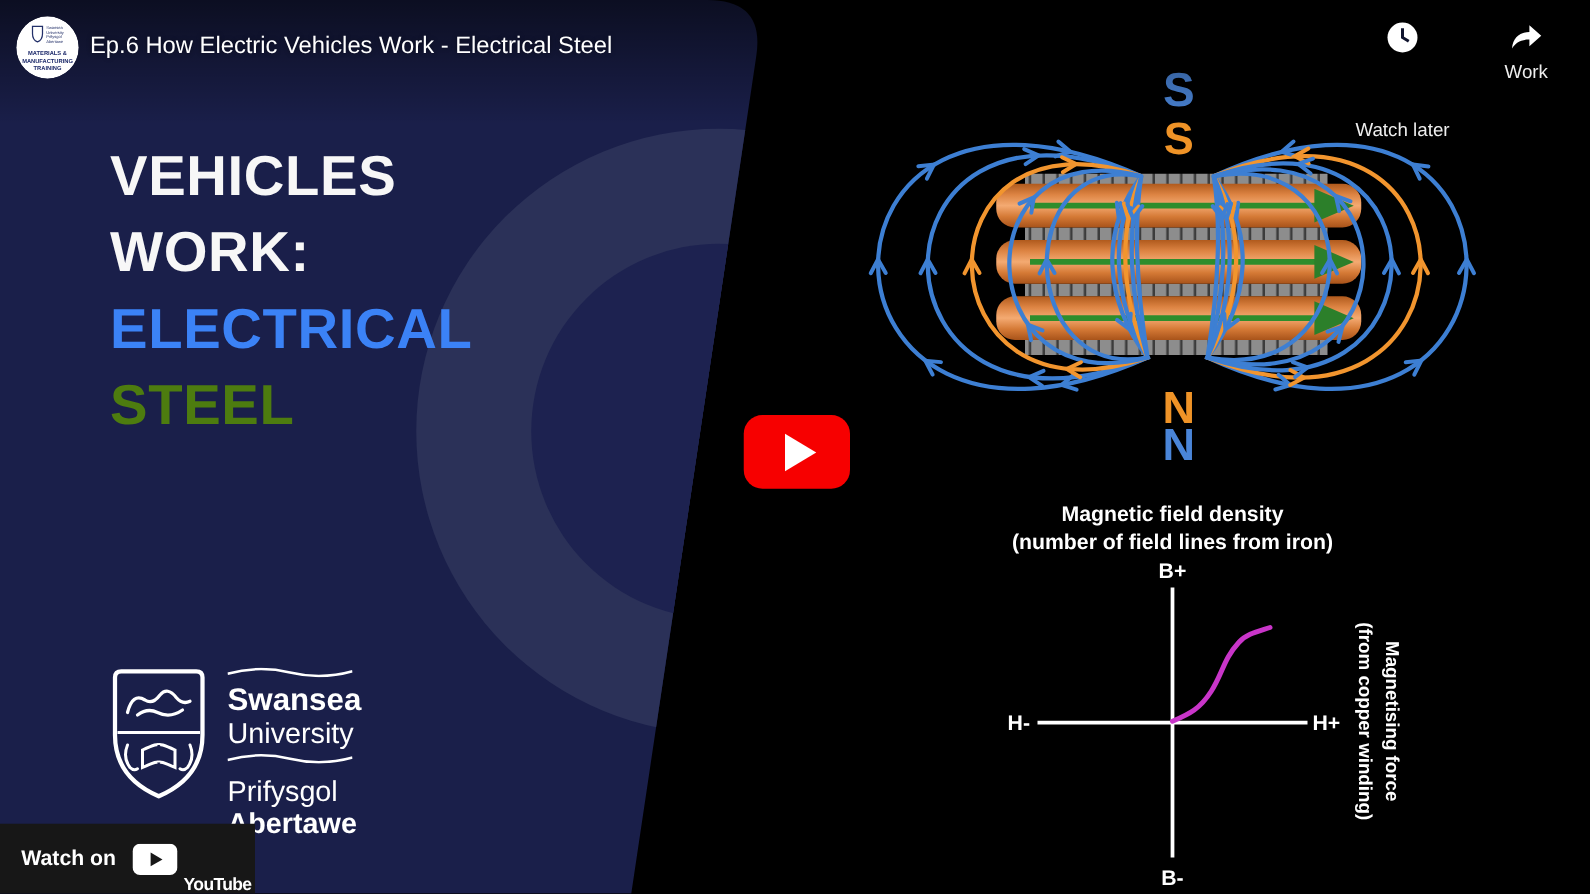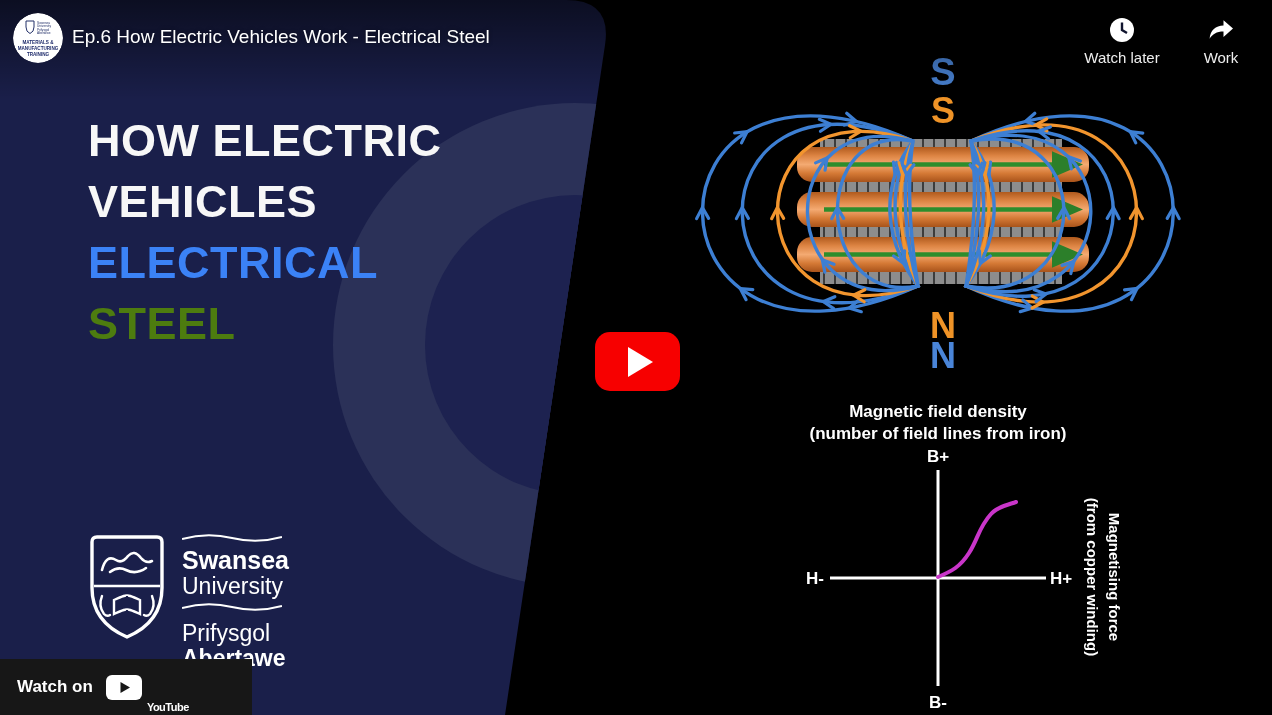--- a/index.html
+++ b/index.html
@@ -22,34 +22,34 @@
   .uni-text .l4{font-size:23px;font-weight:bold;line-height:23px;margin-top:2px;}
 
   
   .top-grad{left:0;top:0;width:1272px;height:100px;z-index:5;pointer-events:none;
             background:linear-gradient(180deg,rgba(0,0,0,.55),rgba(0,0,0,0));}
   .avatar{left:13px;top:13px;width:50px;height:50px;border-radius:50%;z-index:6;cursor:pointer;}
   .vtitle{left:72px;top:26px;z-index:6;font-size:19px;font-weight:500;color:#ffffff;cursor:pointer;
           text-shadow:0 0 4px rgba(0,0,0,.4);}
   .hbtn{z-index:6;display:flex;flex-direction:column;align-items:center;cursor:pointer;color:#eee;}
   .hbtn .lbl{font-size:15px;margin-top:6px;text-shadow:0 0 4px rgba(0,0,0,.4);}
-  .wl{left:1077px;top:17px;width:90px;}
+  .wl{left:1077px;top:17px;width:90px;gap:47px;}
   .sh{left:1190px;top:17px;width:62px;}
 
   
   .play{left:595px;top:332px;width:85px;height:59px;border-radius:15px;background:#f70000;
         z-index:6;display:flex;align-items:center;justify-content:center;cursor:pointer;}
   .play .tri{width:0;height:0;border-left:25px solid #fff;border-top:15px solid transparent;
              border-bottom:15px solid transparent;margin-left:6px;}
 
   
-  .badge{left:0;top:659px;width:252px;height:56px;background:#171717;z-index:7;display:flex;
+  .badge{left:0;top:659px;width:204px;height:56px;background:#171717;z-index:7;display:flex;
          align-items:center;padding-left:17px;cursor:pointer;}
   .badge .wo{color:#fff;font-size:17px;font-weight:bold;}
-  .badge .yt-word{color:#fff;font-size:11px;font-weight:bold;letter-spacing:-0.5px;margin-left:5px;margin-top:40px;}
+  .badge .yt-word{color:#fff;font-size:14px;font-weight:bold;letter-spacing:-0.5px;margin-left:5px;margin-top:40px;}
   .badge svg{margin-left:13px;}
 
   svg text{font-family:"Liberation Sans",sans-serif;}
 </style>
 </head>
 <body>
 
 <div class="stage">
 
   <svg class="abs" style="left:0;top:0;z-index:1;" width="1272" height="715" viewBox="0 0 1272 715">
@@ -59,22 +59,22 @@
       </clipPath>
     </defs>
     <path d="M0,0 L566,0 Q612,0 605,45 L505,715 L0,715 Z" fill="#1a1f4a"></path>
     <g clip-path="url(#navyclip)">
       <circle cx="575" cy="345" r="242" fill="#2b3158"></circle>
       <circle cx="575" cy="345" r="150" fill="#1d2250"></circle>
     </g>
   </svg>
 
   <div class="abs heading">
-    <div>HOW ELECTRIC</div>
     <div>VEHICLES</div>
+    <div>WORK:</div>
     <div class="accent" style="color: #3b82f6;">ELECTRICAL</div>
     <div class="accent" style="color: #4d7c0f;">STEEL</div>
   </div>
 
   <div class="abs uni-logo">
     <svg width="78" height="110" viewBox="0 0 78 110">
       <path d="M4,8 Q4,3 9,3 H69 Q74,3 74,8 V54 Q74,88 39,103 Q4,88 4,54 Z" fill="none" stroke="#fff" stroke-width="3.4"></path>
       <line x1="6" y1="52" x2="72" y2="52" stroke="#fff" stroke-width="2.4"></line>
       <path d="M14,36 Q18,20 28,26 Q34,30 40,22 Q46,15 53,24 Q58,30 64,27 M22,38 Q30,32 38,36 Q48,41 58,34" fill="none" stroke="#fff" stroke-width="2.6" stroke-linecap="round"></path>
       <path d="M26,66 Q39,60 39,62 Q39,60 52,66 V80 Q39,74 39,76 Q39,74 26,80 Z" fill="none" stroke="#fff" stroke-width="2.4"></path>

